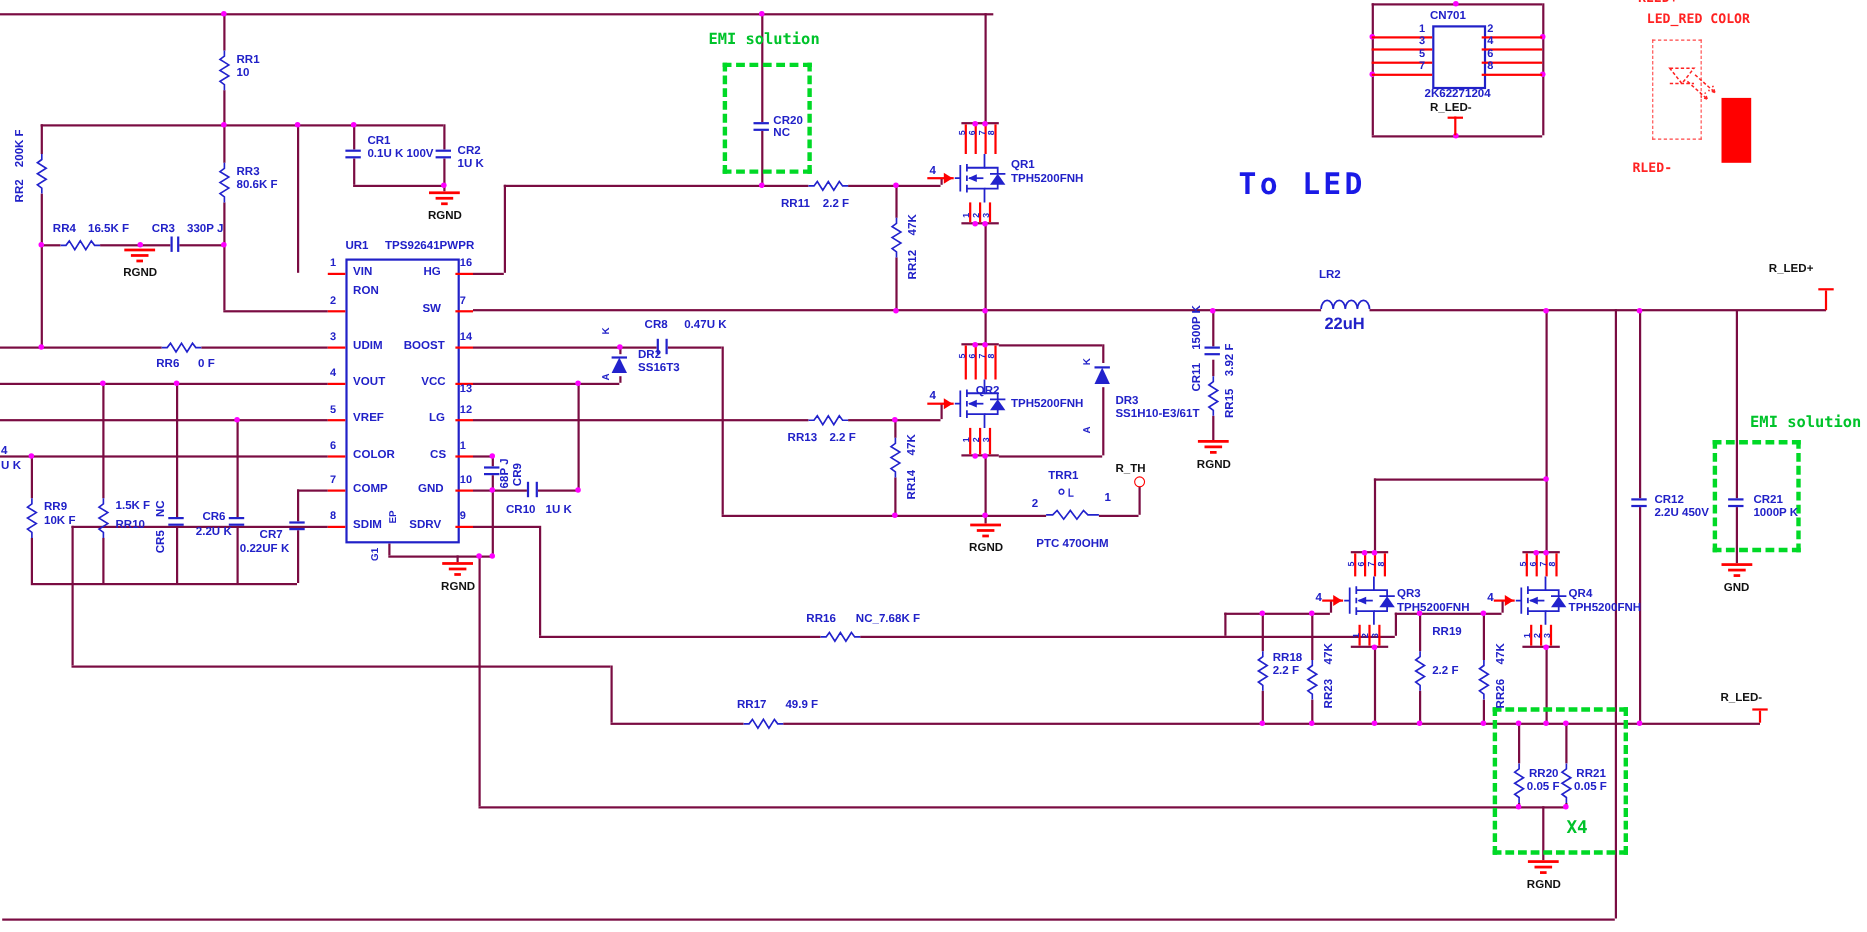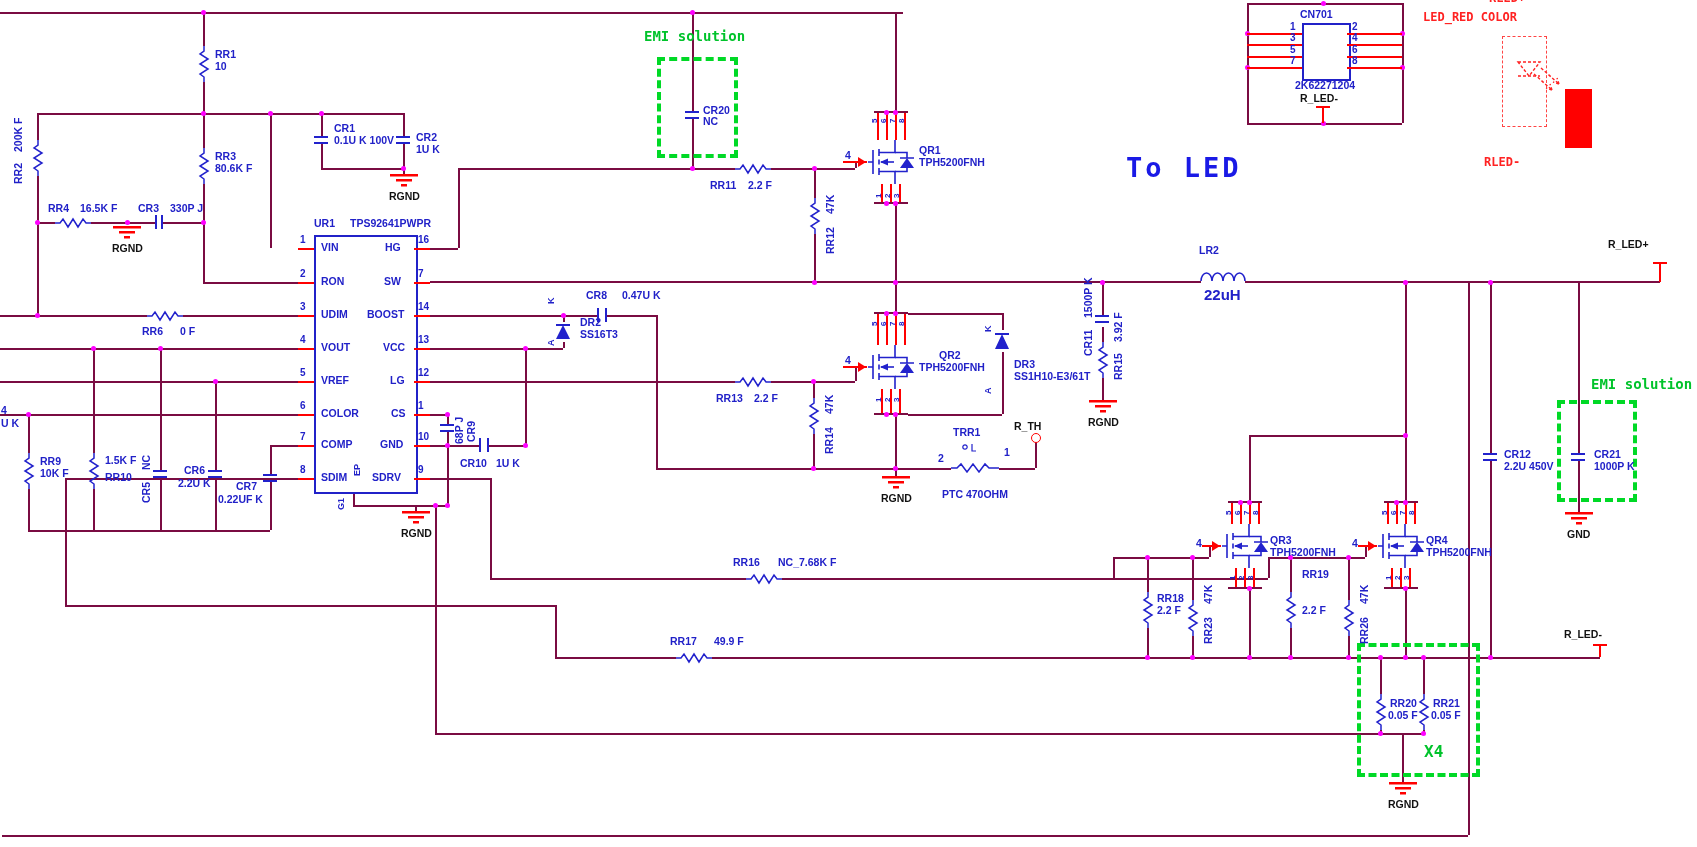--- a/index.html
+++ b/index.html
@@ -179,21 +179,21 @@
 <i class="rw" style="left:414px;top:248px;width:16px;height:2px"></i>
 <i class="rw" style="left:414px;top:282px;width:16px;height:2px"></i>
 <i class="rw" style="left:414px;top:315px;width:16px;height:2px"></i>
 <i class="rw" style="left:414px;top:348px;width:16px;height:2px"></i>
 <i class="rw" style="left:414px;top:381px;width:16px;height:2px"></i>
 <i class="rw" style="left:414px;top:414px;width:16px;height:2px"></i>
 <i class="rw" style="left:414px;top:445px;width:16px;height:2px"></i>
 <i class="rw" style="left:414px;top:478px;width:16px;height:2px"></i>
 
 <b class="t" style="left:321px;top:241px">VIN</b>
-<b class="t" style="left:321px;top:275px">RON</b>
+<b class="t" style="left:321px;top:258px">RON</b>
 <b class="t" style="left:321px;top:308px">UDIM</b>
 <b class="t" style="left:321px;top:341px">VOUT</b>
 <b class="t" style="left:321px;top:374px">VREF</b>
 <b class="t" style="left:321px;top:407px">COLOR</b>
 <b class="t" style="left:321px;top:438px">COMP</b>
 <b class="t" style="left:321px;top:471px">SDIM</b>
 <b class="t" style="left:385px;top:241px">HG</b>
 <b class="t" style="left:384px;top:275px">SW</b>
 <b class="t" style="left:367px;top:308px">BOOST</b>
 <b class="t" style="left:383px;top:341px">VCC</b>
@@ -205,21 +205,21 @@
 <b class="pn" style="left:300px;top:268px">2</b>
 <b class="pn" style="left:300px;top:301px">3</b>
 <b class="pn" style="left:300px;top:334px">4</b>
 <b class="pn" style="left:300px;top:367px">5</b>
 <b class="pn" style="left:300px;top:400px">6</b>
 <b class="pn" style="left:300px;top:431px">7</b>
 <b class="pn" style="left:300px;top:464px">8</b>
 <b class="pn" style="left:418px;top:234px">16</b>
 <b class="pn" style="left:418px;top:268px">7</b>
 <b class="pn" style="left:418px;top:301px">14</b>
-<b class="pn" style="left:418px;top:334px">13</b>
+<b class="pn" style="left:418px;top:348px">13</b>
 <b class="pn" style="left:418px;top:367px">12</b>
 <b class="pn" style="left:418px;top:400px">1</b>
 <b class="pn" style="left:418px;top:431px">10</b>
 <b class="pn" style="left:418px;top:464px">9</b>
 
 <i style="left:198px;top:46px">
       <svg width="12" height="36">
         <polyline points="6,0 6,5 2,8 10,13 2,18 10,23 2,28 6,31 6,36" fill="none" stroke="#2222CC" stroke-width="1.5"></polyline>
       </svg>
     </i>
@@ -631,36 +631,36 @@
 <b class="pn" style="left:1290px;top:21px">1</b>
 <b class="pn" style="left:1290px;top:32px">3</b>
 <b class="pn" style="left:1290px;top:44px">5</b>
 <b class="pn" style="left:1290px;top:55px">7</b>
 <b class="pn" style="left:1352px;top:21px">2</b>
 <b class="pn" style="left:1352px;top:32px">4</b>
 <b class="pn" style="left:1352px;top:44px">6</b>
 <b class="pn" style="left:1352px;top:55px">8</b>
 
 <b class="rd" style="left:1489px;top:-9px">RLED+</b>
-<b class="rd" style="left:1423px;top:10px">LED_RED COLOR</b>
+<b class="rd" style="left:1497px;top:10px">LED_RED COLOR</b>
 <div class="rb" style="left:1502px;top:36px;width:43px;height:89px"></div>
 <i style="left:1514px;top:56px">
       <svg width="52" height="46">
         <g stroke="#FF2222" stroke-width="1.4" fill="none" stroke-dasharray="3,2">
           <polygon points="4,6 26,6 15,20"></polygon>
           <line x1="4" y1="20" x2="26" y2="20"></line>
           <line x1="20" y1="18" x2="38" y2="34"></line>
           <line x1="27" y1="12" x2="45" y2="28"></line>
           <path d="M38 34 l-6,-2 m6,2 l-2,-6"></path>
           <path d="M45 28 l-6,-2 m6,2 l-2,-6"></path>
         </g>
       </svg>
     </i>
 <i style="left:1565px;top:89px;width:27px;height:59px;background:#FF0000"></i>
-<b class="rd" style="left:1484px;top:155px">RLED-</b>
+<b class="rd" style="left:1484px;top:145px">RLED-</b>
 
 <b class="k" style="left:1608px;top:238px">R_LED+</b>
 <i class="term" style="left:1653px;top:262px;width:14px;height:2px"></i>
 <i class="rw" style="left:1659px;top:264px;width:2px;height:18px"></i>
 <b class="k" style="left:1564px;top:628px">R_LED-</b>
 <i class="term" style="left:1593px;top:644px;width:14px;height:2px"></i>
 <i class="rw" style="left:1599px;top:646px;width:2px;height:11px"></i>
 <i class="circ" style="left:1031px;top:433px"></i>
 <b class="k" style="left:1014px;top:420px">R_TH</b>
 
@@ -707,21 +707,21 @@
 <b class="t" style="left:710px;top:179px">RR11</b>
 <b class="t" style="left:748px;top:179px">2.2 F</b>
 <b class="t rot" style="left:824px;top:188px;height:26px">47K</b>
 <b class="t rot" style="left:824px;top:218px;height:36px">RR12</b>
 <b class="t" style="left:919px;top:144px">QR1</b>
 <b class="t" style="left:919px;top:156px">TPH5200FNH</b>
 <b class="t" style="left:716px;top:392px">RR13</b>
 <b class="t" style="left:754px;top:392px">2.2 F</b>
 <b class="t rot" style="left:823px;top:388px;height:26px">47K</b>
 <b class="t rot" style="left:823px;top:418px;height:36px">RR14</b>
-<b class="t" style="left:939px;top:349px">QR2</b>
+<b class="t" style="left:887px;top:349px">QR2</b>
 <b class="t" style="left:919px;top:361px">TPH5200FNH</b>
 <b class="t" style="left:1014px;top:358px">DR3</b>
 <b class="t" style="left:1014px;top:370px">SS1H10-E3/61T</b>
 <b class="t rot" style="left:983px;top:320px;height:12px;font-size:9px">K</b>
 <b class="t rot" style="left:983px;top:382px;height:12px;font-size:9px">A</b>
 <b class="t" style="left:953px;top:426px">TRR1</b>
 <b class="t" style="left:938px;top:452px">2</b>
 <b class="t" style="left:1004px;top:446px">1</b>
 <b class="t" style="left:942px;top:488px">PTC 470OHM</b>
 <b class="t rot" style="left:1082px;top:268px;height:50px">1500P K</b>

